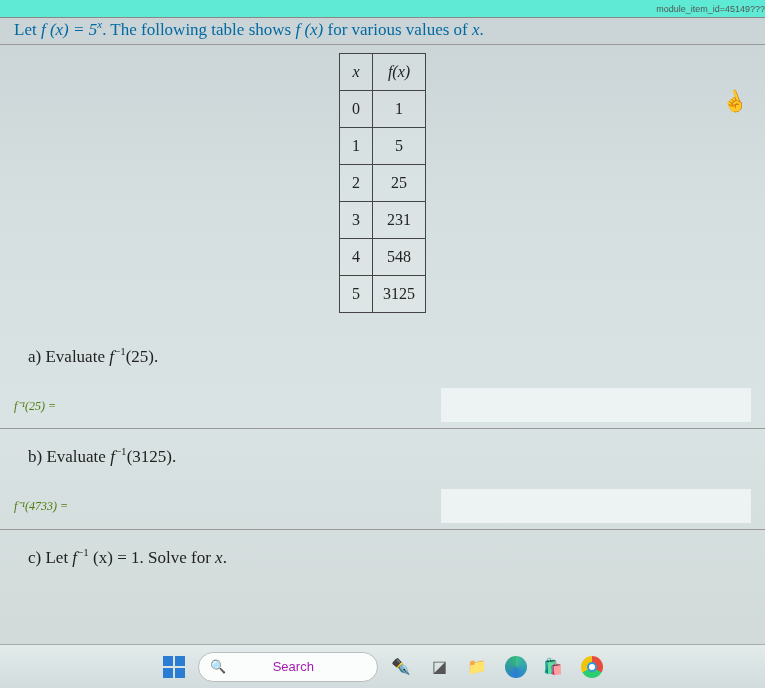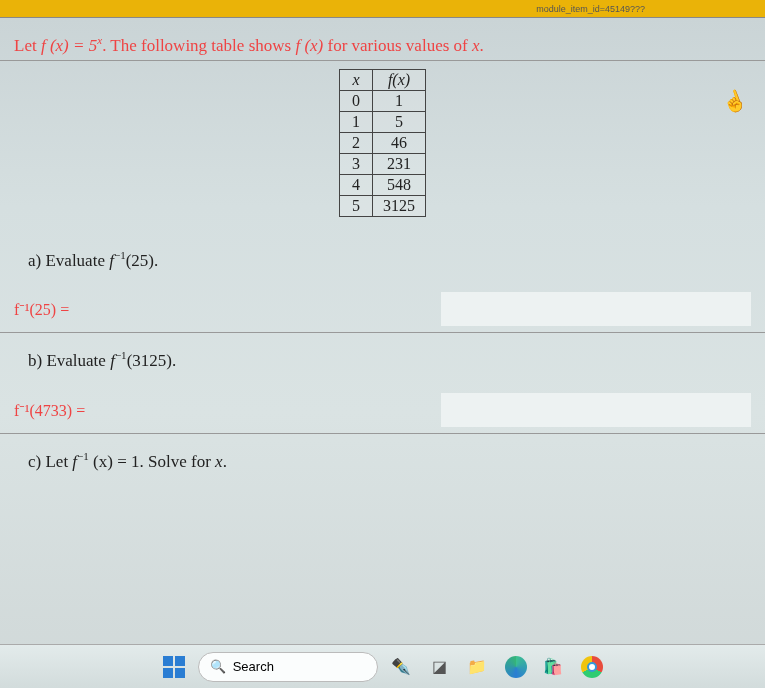--- a/index.html
+++ b/index.html
@@ -6,33 +6,32 @@
     body {
       width: 765px;
       height: 688px;
       font-family: "Times New Roman", serif;
       background: linear-gradient(180deg, #c9d3d5 0%, #d5dfe0 30%, #dae3e3 60%, #d0d8d8 100%);
       position: relative;
       overflow: hidden;
     }
     .url-bar {
       height: 18px;
-      background: #eab308;
+      background: #5eead4;
       border-bottom: 1px solid #888;
       font-size: 9px;
       color: #555;
       text-align: right;
-      padding-right: 120px;
       line-height: 18px;
       font-family: Arial, sans-serif;
     }
     .intro {
-      padding: 16px 14px 4px 14px;
+      padding: 0 14px 4px 14px;
       font-size: 17px;
-      color: #ef4444;
+      color: #0369a1;
       font-weight: 500;
       border-bottom: 1px solid #999;
     }
     .intro i { font-style: italic; }
     .sup { font-size: 0.65em; vertical-align: super; }
     .table-wrap {
       display: flex;
       justify-content: center;
       margin: 8px 0 16px 0;
     }
@@ -40,38 +39,39 @@
       border-collapse: collapse;
       background: rgba(255,255,255,0.15);
     }
     table td {
       border: 1px solid #444;
       padding: 1px 12px;
       text-align: center;
       font-size: 16px;
       color: #222;
     }
-    table td.fx { padding: 1px 10px; }
+    table td.fx { padding: 9px 10px; }
     .question {
       padding: 16px 14px 8px 28px;
       font-size: 17px;
       color: #222;
       font-weight: 500;
     }
     .answer-row {
       display: flex;
       align-items: center;
       padding: 14px 14px 6px 14px;
       border-bottom: 1px solid #999;
     }
     .answer-label {
       flex: 0 0 auto;
-      font-size: 16px;
-      color: #ef4444;
+      font-size: 12px;
+      color: #4d7c0f;
       padding-right: 20px;
+      font-style: italic;
       white-space: nowrap;
     }
     .answer-line {
       flex: 1;
       border: none;
     }
     .answer-box {
       flex: 0 0 310px;
       height: 34px;
       background: #edf2f2;
@@ -114,21 +114,21 @@
       align-items: center;
       background: #fbfdfd;
       border: 1px solid #bbb;
       border-radius: 16px;
       height: 30px;
       padding: 0 12px;
       width: 180px;
       gap: 6px;
     }
     .search-icon { color: #666; font-size: 13px; }
-    .search-text { color: #000000; font-size: 13px; }
+    .search-text { color: #a21caf; font-size: 13px; margin-left: 40px; }
     .tb-icon {
       width: 28px; height: 28px;
       display: flex;
       align-items: center;
       justify-content: center;
       font-size: 16px;
     }
     .folder-icon { color: #d9a63a; }
     .edge-icon {
       width: 22px; height: 22px; border-radius: 50%;
@@ -166,21 +166,21 @@
     <tr>
           <td>0</td>
           <td class="fx">1</td>
         </tr>
     <tr>
           <td>1</td>
           <td class="fx">5</td>
         </tr>
     <tr>
           <td>2</td>
-          <td class="fx">46</td>
+          <td class="fx">25</td>
         </tr>
     <tr>
           <td>3</td>
           <td class="fx">231</td>
         </tr>
     <tr>
           <td>4</td>
           <td class="fx">548</td>
         </tr>
     <tr>

